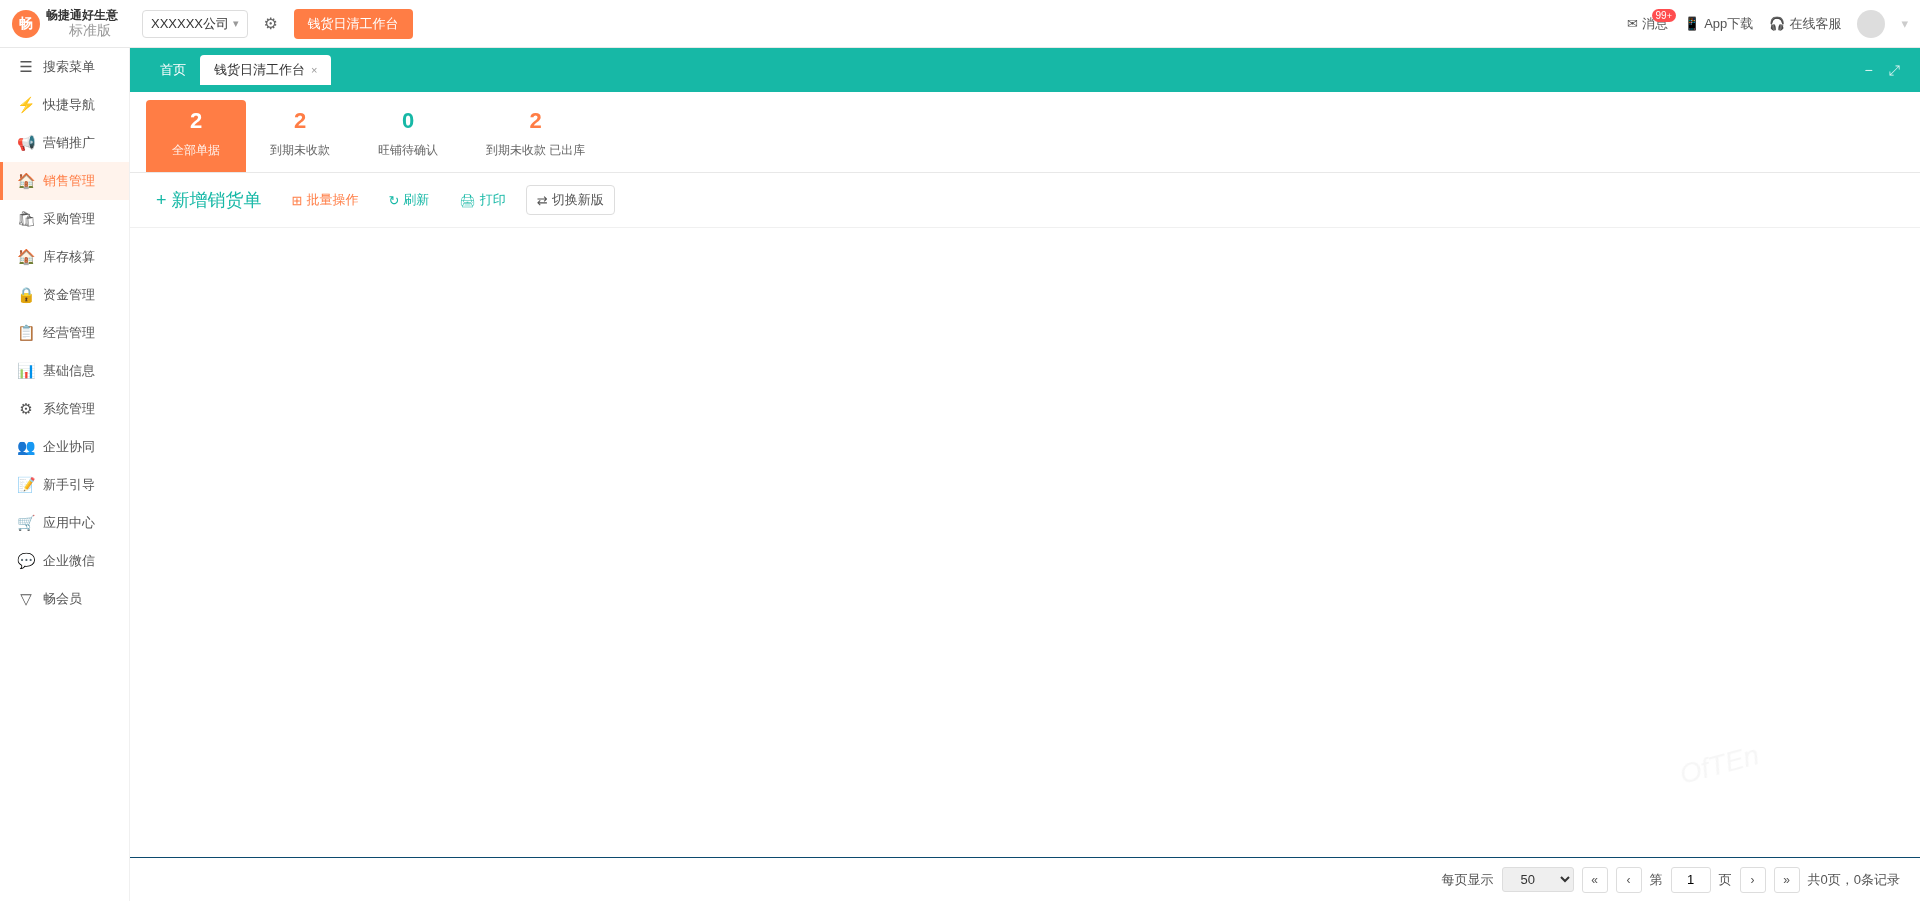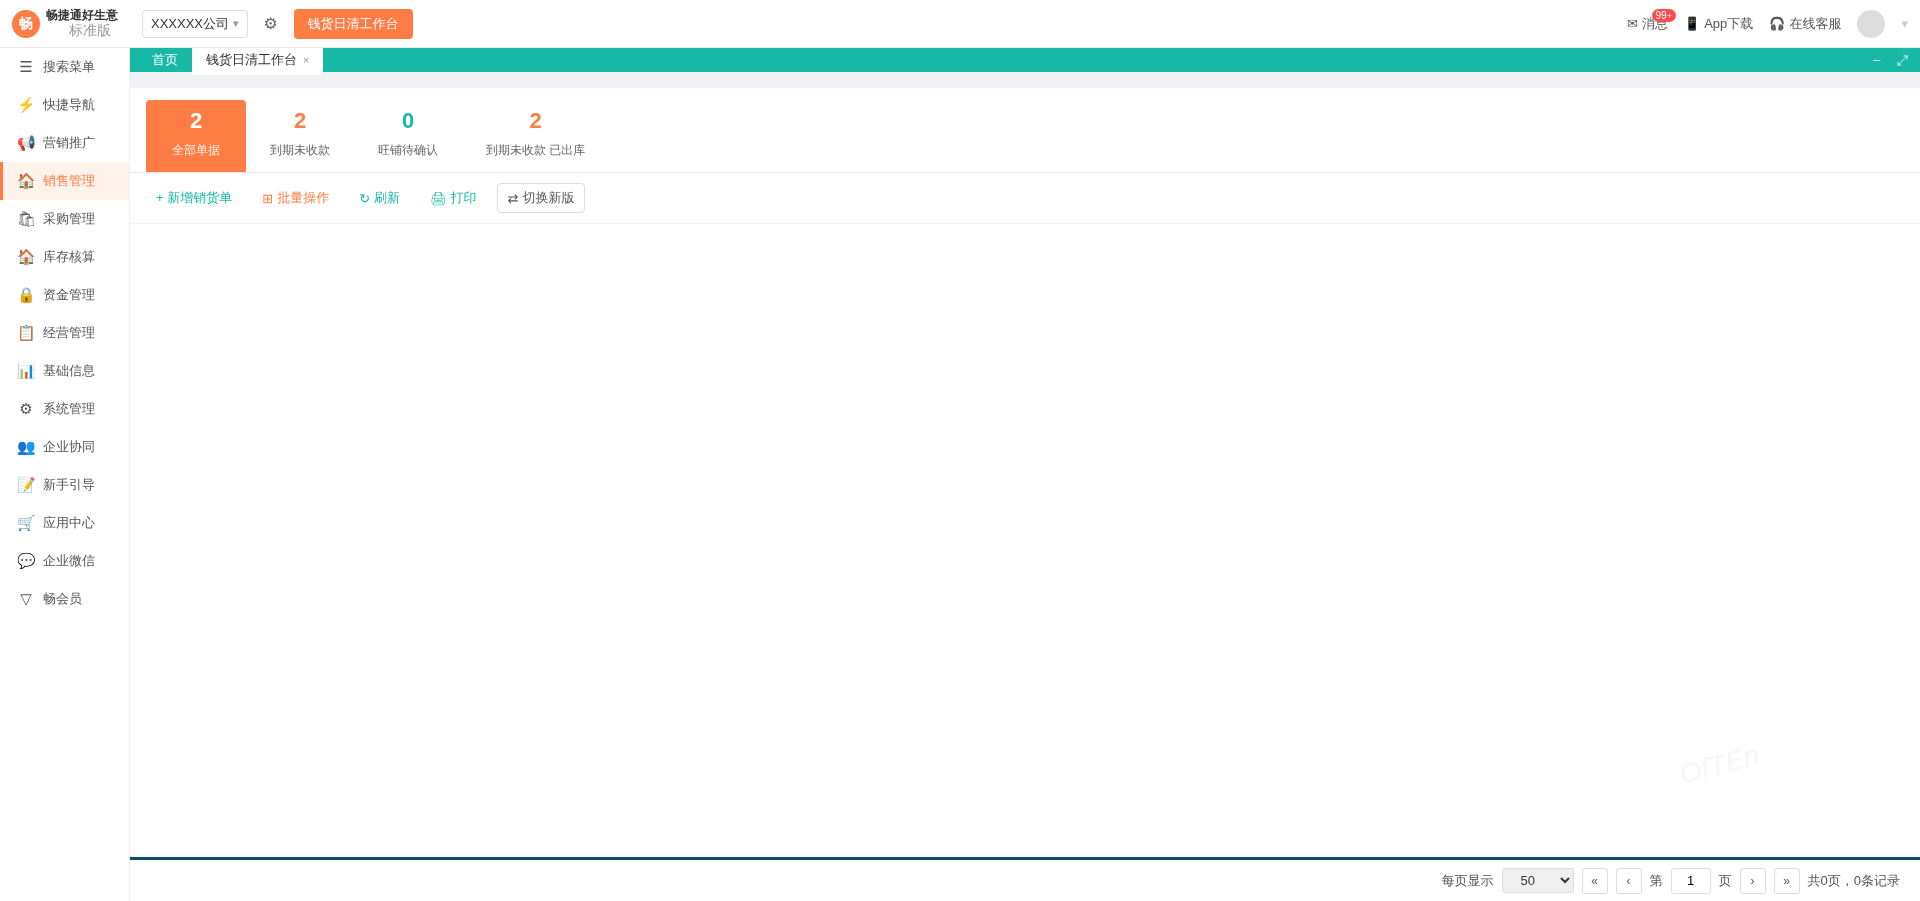--- a/index.html
+++ b/index.html
@@ -110,25 +110,25 @@
       color: #ff7d45;
       border-left-color: #ff7d45;
     }
     .sidebar-icon { font-size: 15px; width: 18px; text-align: center; }
 
     
     .tab-bar {
       position: fixed;
       top: 48px;
       left: 130px; right: 0;
-      height: 24px;
+      height: 44px;
       background: #17b8a6;
       display: flex; align-items: center;
       z-index: 80;
-      padding: 0 8px;
+      padding: 0 16px;
     }
     .tab-item {
       display: flex; align-items: center; gap: 4px;
       padding: 6px 14px;
       cursor: pointer;
       font-size: 13px;
       border-radius: 4px 4px 0 0;
       color: rgba(255,255,255,0.85);
     }
     .tab-item.home { color: #fff; }
@@ -241,21 +241,21 @@
     .action-btn {
       display: flex; align-items: center; gap: 4px;
       font-size: 13px;
       cursor: pointer;
       padding: 5px 10px;
       border-radius: 4px;
     }
     .action-btn.add-new {
       color: #17b8a6;
       border: none;
-      font-size: 13px;
+      font-size: 18px;
     }
     .action-btn.batch { color: #ff7d45; border: none; }
     .action-btn.refresh { color: #17b8a6; border: none; }
     .action-btn.print { color: #17b8a6; border: none; }
     .action-btn.switch-ver {
       border: 1px solid #ddd;
       color: #555;
     }
 
     
@@ -265,21 +265,21 @@
       background: #fff;
     }
 
     
     .pagination-bar {
       position: fixed;
       bottom: 0;
       left: 130px; right: 0;
       height: 44px;
       background: #fff;
-      border-top: 3px solid #0c4a6e;
+      border-top: 1px solid #0c4a6e;
       display: flex;
       align-items: center;
       justify-content: flex-end;
       padding: 0 20px;
       gap: 8px;
       font-size: 13px;
       color: #555;
     }
     .page-size-select {
       border: 1px solid #ddd;

